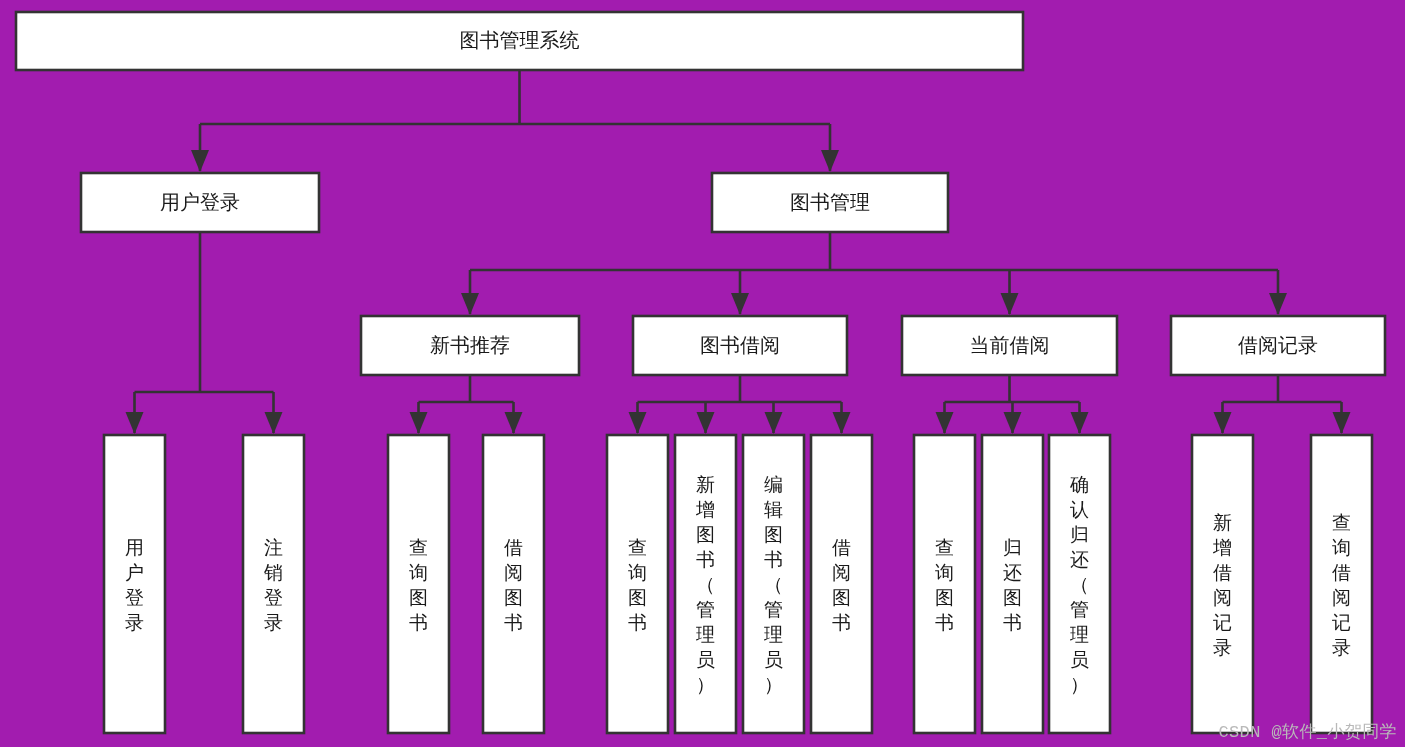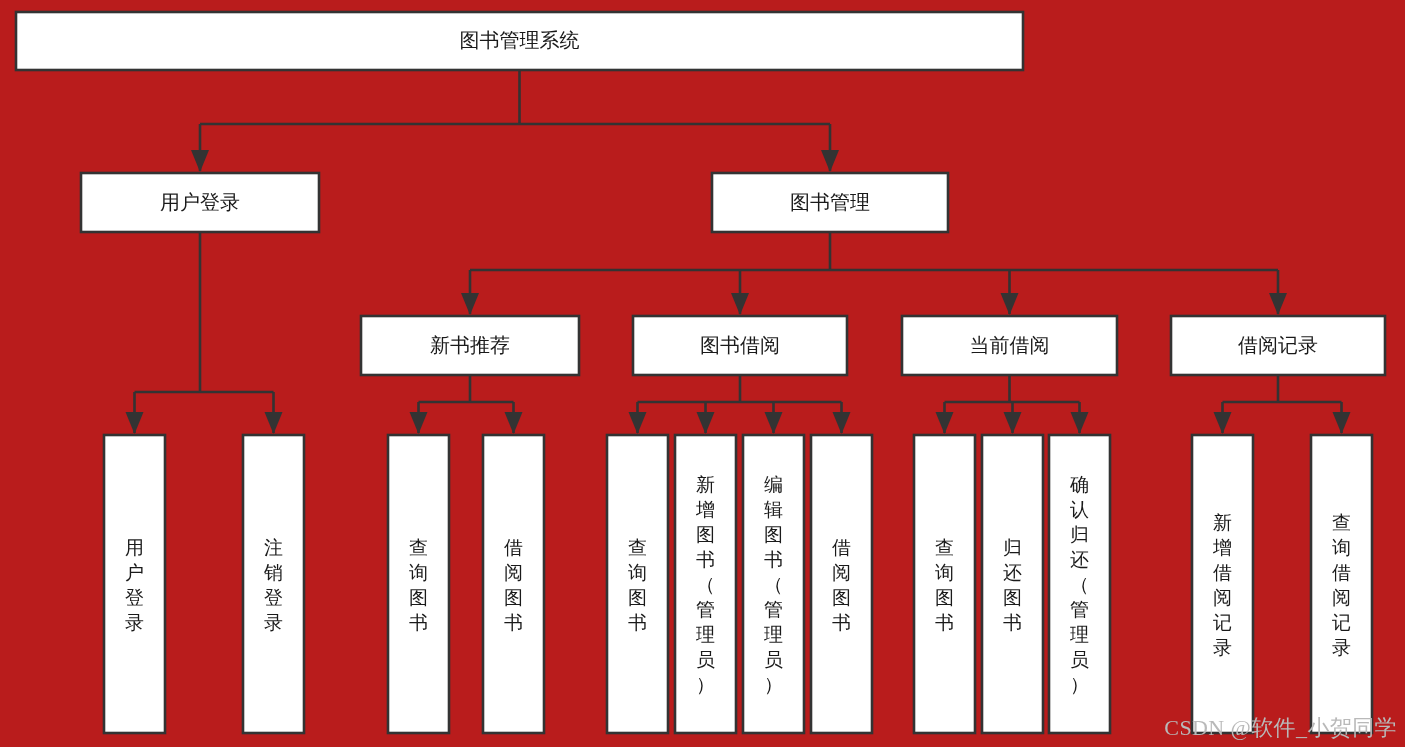--- a/index.html
+++ b/index.html
@@ -10,21 +10,21 @@
   body {
     width: 1405px;
     height: 747px;
     font-family: "Liberation Sans", "DejaVu Sans", sans-serif;
     overflow: hidden;
   }
   #diagram-root {
     position: relative;
     width: 1405px;
     height: 747px;
-    background: #b91c1c;
+    background: #a21caf;
   }
   svg.diagram-canvas {
     position: absolute;
     top: 0;
     left: 0;
     width: 1405px;
     height: 747px;
     display: block;
   }
   .node-box {
@@ -52,22 +52,22 @@
     stroke-linecap: butt;
   }
   .arrow-head {
     fill: #333333;
     stroke: none;
   }
   .watermark {
     position: absolute;
     right: 8px;
     bottom: 4px;
-    font-family: Liberation Serif, serif;
-    font-size: 22px;
+    font-family: Liberation Mono, monospace;
+    font-size: 17px;
     color: #b9b9b9;
     white-space: nowrap;
     letter-spacing: 0.4px;
   }
 </style>
 </head>
 <body>
 
 <div id="diagram-root">
   <svg class="diagram-canvas" viewBox="0 0 1405 747">

